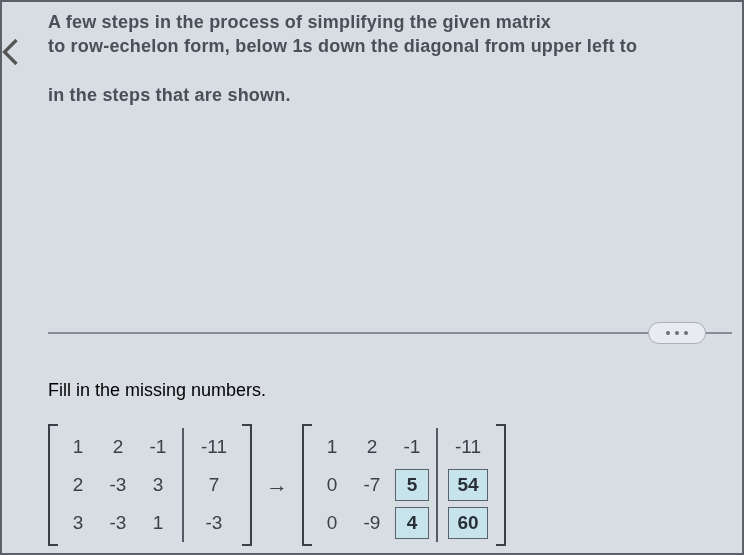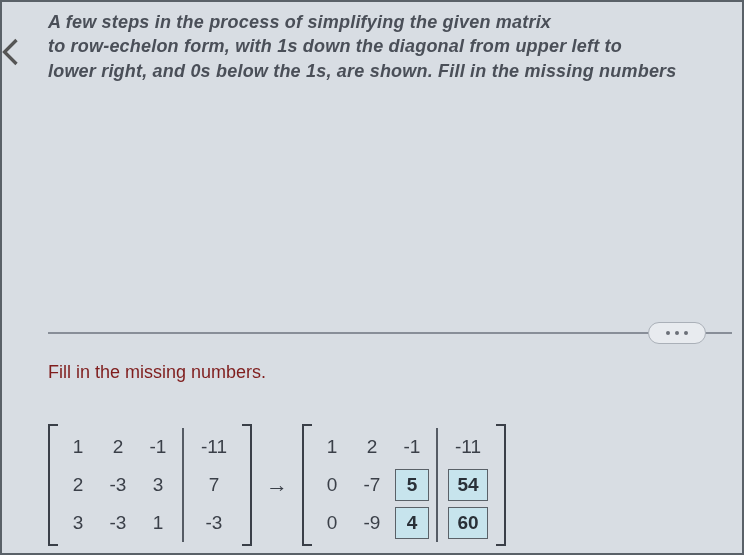--- a/index.html
+++ b/index.html
@@ -19,21 +19,20 @@
     width: 40px;
     height: 40px;
     color: #555;
   }
   .back-arrow svg { width: 36px; height: 36px; stroke: #555; stroke-width: 2.2; fill: none; }
   .content {
     position: absolute;
     left: 46px;
     top: 8px;
     right: 10px;
-    font-style: italic;
   }
   .prompt {
     color: #4a4f58;
     font-size: 18px;
     line-height: 1.35;
     font-weight: 600;
     letter-spacing: 0.2px;
     filter: blur(0.3px);
   }
   .divider {
@@ -55,22 +54,22 @@
     border-radius: 12px;
     display:flex;
     align-items:center;
     justify-content:center;
     gap:5px;
   }
   .ellipsis span { width:4px; height:4px; background:#6b7078; border-radius:50%; }
   .subprompt {
     position: absolute;
     left: 46px;
-    top: 360px;
-    color: #7f1d1d;
+    top: 378px;
+    color: #000000;
     font-size: 18px;
     font-weight: 500;
   }
   .matrices {
     position: absolute;
     left: 46px;
     top: 422px;
     display: flex;
     align-items: center;
     gap: 14px;
@@ -126,22 +125,23 @@
 
 <div class="back-arrow">
   <svg viewBox="0 0 24 24">
       <polyline points="15 4 7 12 15 20"></polyline>
     </svg>
 </div>
 
 <div class="content">
   <p class="prompt">
     <span>A few steps in the process of simplifying the given matrix</span><br>
-    <span>to row-echelon form, with 1s down the diagonal from upper left to</span><br>
-    <span>lower right, and 0s below the 1s, are shown. Fill in the missing numbers</span><br>
+    <span>to row-echelon form, below 1s down the diagonal from upper left to</span><br>
+    <br>
+    <span>in the steps that are shown.</span>
   </p>
 </div>
 
 <div class="divider"></div>
 <div class="ellipsis">
     <span></span>
     <span></span>
     <span></span>
   </div>
 

